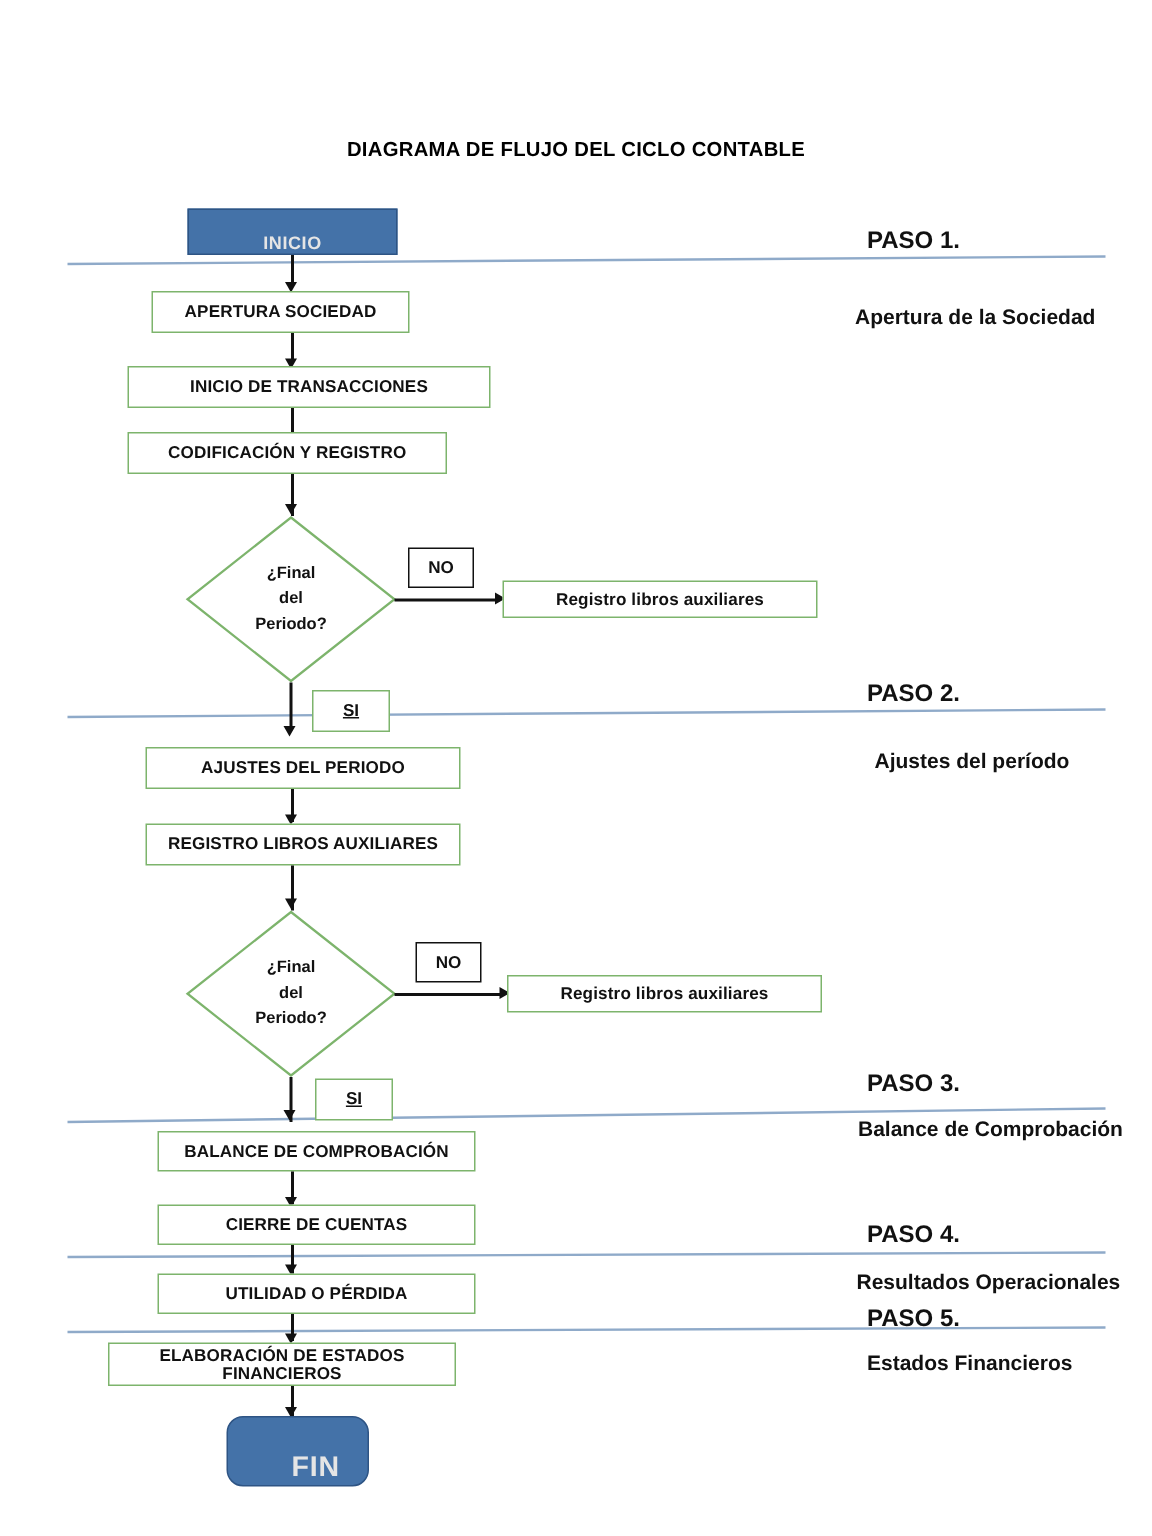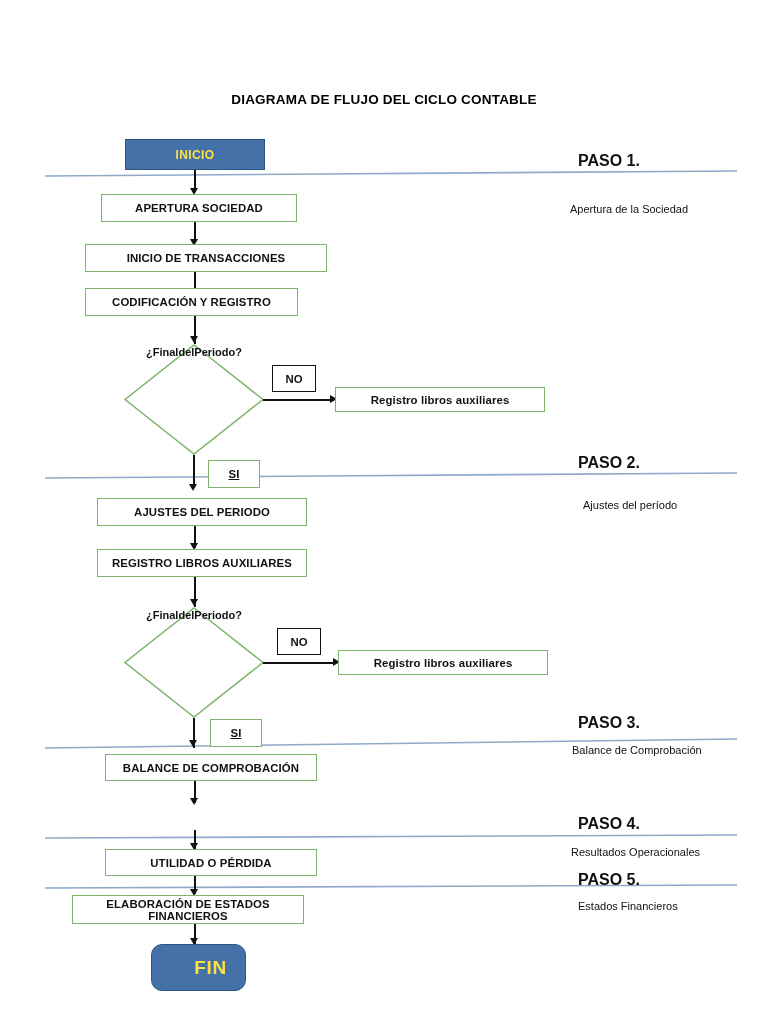--- a/index.html
+++ b/index.html
@@ -34,23 +34,23 @@
     color: #000000;
   }
 
   
   .terminator {
     position: absolute;
     background: #4472A8;
     border: 1px solid #2E5484;
     box-sizing: border-box;
     display: flex;
-    align-items: center;
+    align-items: flex-end;
     justify-content: center;
-    color: #fde047;
+    color: #e5e5e5;
     font-weight: bold;
   }
   .terminator.start {
     font-size: 12px;
     letter-spacing: 0.4px;
   }
   .terminator.end {
     border-radius: 11px;
     font-size: 19px;
     letter-spacing: 0.6px;
@@ -86,21 +86,22 @@
     top: 0;
     overflow: visible;
   }
   .decision .dtext {
     position: absolute;
     left: 0;
     top: 0;
     width: 100%;
     height: 100%;
     display: flex;
-    align-items: flex-start;
+    flex-direction: column;
+    align-items: center;
     justify-content: center;
     font-size: 11px;
     font-weight: bold;
     color: #111111;
     line-height: 1.55;
     pointer-events: none;
   }
 
   
   .branch-label {
@@ -158,22 +159,22 @@
   
   .step-num {
     position: absolute;
     font-size: 16px;
     font-weight: bold;
     color: #111111;
     white-space: nowrap;
   }
   .step-desc {
     position: absolute;
-    font-size: 11px;
-    font-weight: normal;
+    font-size: 14px;
+    font-weight: bold;
     color: #111111;
     white-space: nowrap;
   }
 </style>
 </head>
 <body>
 
 <div id="canvas">
 
   <div class="title">DIAGRAMA DE FLUJO DEL CICLO CONTABLE</div>
@@ -219,21 +220,21 @@
   <div class="step-num" style="left:578px; top:871px;">PASO 5.</div>
   <div class="step-desc" style="left:578px; top:900px;">Estados Financieros</div>
 
   <div class="terminator start" style="left:125px; top:139px; width:140px; height:31px;">
     <span>INICIO</span>
   </div>
 
   <div class="conn" style="left:194px; top:170px; height:20px;"></div>
   <div class="arrow-down" style="left:190px; top:188px;"></div>
 
-  <div class="process" style="left:101px; top:194px; width:196px; height:28px;">
+  <div class="process" style="left:101px; top:194px; width:172px; height:28px;">
     <span>APERTURA SOCIEDAD</span>
   </div>
 
   <div class="conn" style="left:194px; top:222px; height:20px;"></div>
   <div class="arrow-down" style="left:190px; top:239px;"></div>
 
   <div class="process" style="left:85px; top:244px; width:242px; height:28px;">
     <span>INICIO DE TRANSACCIONES</span>
   </div>
 
@@ -315,20 +316,23 @@
     <span>SI</span>
   </div>
 
   <div class="process" style="left:105px; top:754px; width:212px; height:27px;">
     <span>BALANCE DE COMPROBACIÓN</span>
   </div>
 
   <div class="conn" style="left:194px; top:781px; height:22px;"></div>
   <div class="arrow-down" style="left:190px; top:798px;"></div>
 
+  <div class="process" style="left:105px; top:803px; width:212px; height:27px;">
+    <span>CIERRE DE CUENTAS</span>
+  </div>
 
   <div class="conn" style="left:194px; top:830px; height:20px;"></div>
   <div class="arrow-down" style="left:190px; top:843px;"></div>
 
   <div class="process" style="left:105px; top:849px; width:212px; height:27px;align-items:center;">
     <span>UTILIDAD O PÉRDIDA</span>
   </div>
 
   <div class="conn" style="left:194px; top:876px; height:18px;"></div>
   <div class="arrow-down" style="left:190px; top:889px;"></div>

